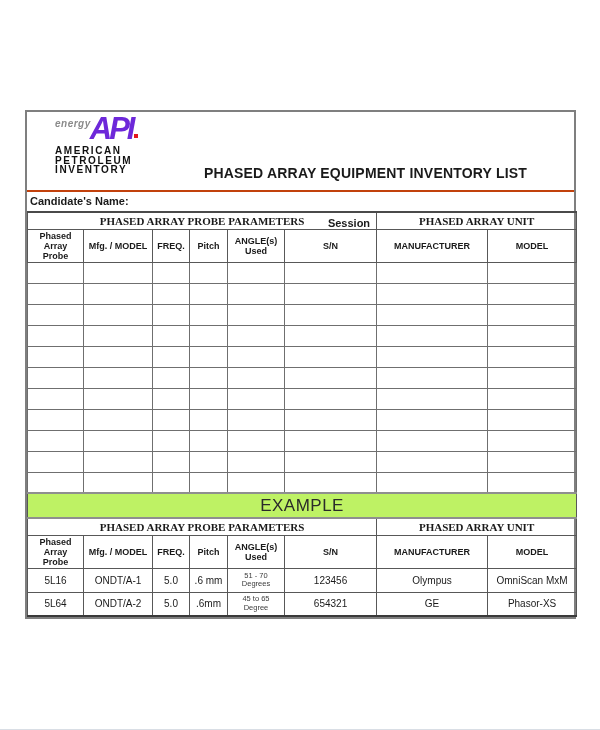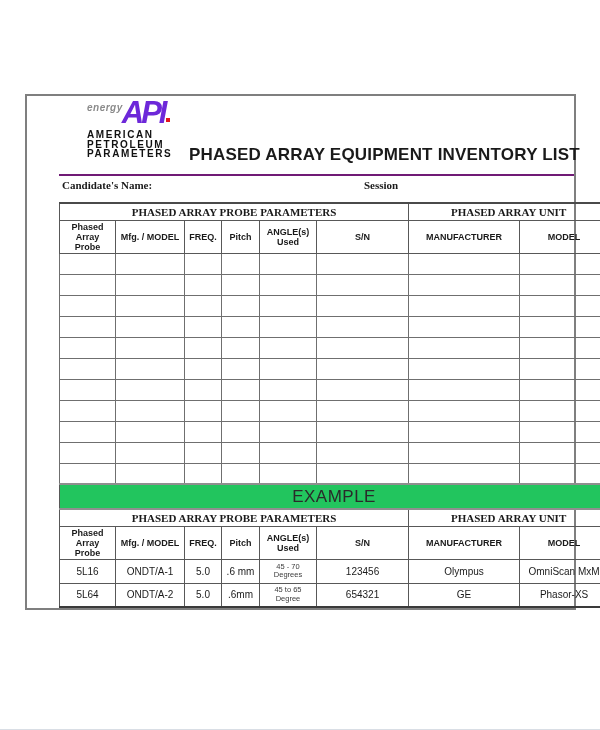--- a/index.html
+++ b/index.html
@@ -1,60 +1,60 @@
 <!DOCTYPE html>
 <html><head>
 <meta charset="utf-8">
 <style>
   * { margin:0; padding:0; box-sizing:border-box; }
   html,body { width:600px; height:730px; background:#ffffff; overflow:hidden;
               font-family:"Liberation Sans", sans-serif; color:#1a1a1a; }
   body { position:relative; border-bottom:1px solid #d9dee5; }
 
   .document {
-    position:absolute; left:25px; top:94px; width:551px;
-    border:2px solid #7f7f7f; background:#ffffff;padding-left:32px;
+    position:absolute; left:25px; top:110px; width:551px;
+    border:2px solid #7f7f7f; background:#ffffff;
   }
 
   
   .doc-header { display:flex; height:78px; }
   .logo-block { width:130px; padding:4px 0 0 28px; flex:none; }
   .logo-line1 { display:flex; align-items:flex-start; line-height:1; }
   .energy-text { font-size:10px; font-weight:bold; font-style:italic; color:#8b8b8b;
                  margin-top:3px; margin-right:-1px; letter-spacing:0.5px; }
   .api-text { font-size:31px; font-weight:bold; font-style:italic; color:#6d28d9;
               letter-spacing:-3px; line-height:0.82; font-family:"Liberation Sans", sans-serif; }
   .tm-mark { width:4px; height:4px; background:#e4151e; align-self:flex-end; margin:0 0 3px 2px; }
   .org-name { margin-top:5px; font-size:10px; font-weight:bold; letter-spacing:1.6px;
               line-height:9.5px; color:#111; }
   .title-area { flex:1; display:flex; align-items:flex-end; justify-content:center;
                 padding-bottom:9px; }
-  .page-title { font-size:17px; font-weight:bold; letter-spacing:0.2px; white-space:nowrap; }
+  .page-title { font-size:14px; font-weight:bold; letter-spacing:0.2px; white-space:nowrap; }
 
   
-  .meta-row { position:relative; height:28px; border-top:2px solid #701a75;
-              font-size:11px; font-weight:bold;font-family:Liberation Serif, serif; }
+  .meta-row { position:relative; height:21px; border-top:2px solid #c2410c;
+              font-size:11px; font-weight:bold; }
   .meta-row span { position:absolute; top:3px; }
   .candidate-label { left:3px; }
-  .session-label   { left:252px; width:140px; text-align:center; }
+  .session-label   { left:252px; width:140px; text-align:center;margin-top:22px; }
   .procedure-label { left:357px; width:186px; text-align:center; }
 
   
   table { border-collapse:collapse; table-layout:fixed; width:100%;
           border-top:2px solid #4a4a4a; }
   col.c1{width:56px} col.c2{width:69px} col.c3{width:37px} col.c4{width:38px}
   col.c5{width:57px} col.c6{width:92px} col.c7{width:111px} col.c8{width:89px}
   th, td { border:1px solid #585858; text-align:center; vertical-align:middle;
            overflow:hidden; }
   .row-group-hdr th { height:17px; font-size:11px; font-weight:bold;font-family:Liberation Serif, serif; }
   .row-col-hdr th { height:22px; font-size:9px; font-weight:bold; line-height:10px;
                     padding:1px 2px; }
   .row-empty td { height:21px; border-color:#6f6f6f; }
   .row-example td {
-    height:25px; background:#22c55e; font-size:17px; font-weight:normal;
+    height:25px; background:#bef264; font-size:17px; font-weight:normal;
     letter-spacing:0.5px; color:#2a2a2a;
     border-top:2px solid #8f8f8f; border-bottom:2px solid #8f8f8f;
   }
   .row-data td { height:24px; font-size:10px; }
   .angle-small { display:block; font-size:7.5px; line-height:8.5px; color:#3c3c3c; }
   .bottom-section tr:last-child td { border-bottom:2px solid #3a3a3a;border-radius:6px; }
 </style>
 </head>
 <body>
 
@@ -63,21 +63,21 @@
   <div class="doc-header">
     <div class="logo-block">
       <div class="logo-line1">
         <span class="energy-text">energy</span>
         <span class="api-text">API</span>
         <span class="tm-mark"></span>
       </div>
       <div class="org-name">
         <div>AMERICAN</div>
         <div>PETROLEUM</div>
-        <div>PARAMETERS</div>
+        <div>INVENTORY</div>
       </div>
     </div>
     <div class="title-area">
       <span class="page-title">PHASED ARRAY EQUIPMENT INVENTORY LIST</span>
     </div>
   </div>
 
   <div class="meta-row">
     <span class="candidate-label">Candidate's Name:</span>
     <span class="session-label">Session</span>
@@ -252,21 +252,21 @@
         <th>S/N</th>
         <th>MANUFACTURER</th>
         <th>MODEL</th>
       </tr>
       <tr class="row-data">
         <td>5L16</td>
         <td>ONDT/A-1</td>
         <td>5.0</td>
         <td>.6 mm</td>
         <td>
-          <span class="angle-small">45 - 70</span>
+          <span class="angle-small">51 - 70</span>
           <span class="angle-small">Degrees</span>
         </td>
         <td>123456</td>
         <td>Olympus</td>
         <td>OmniScan MxM</td>
       </tr>
       <tr class="row-data">
         <td>5L64</td>
         <td>ONDT/A-2</td>
         <td>5.0</td>

